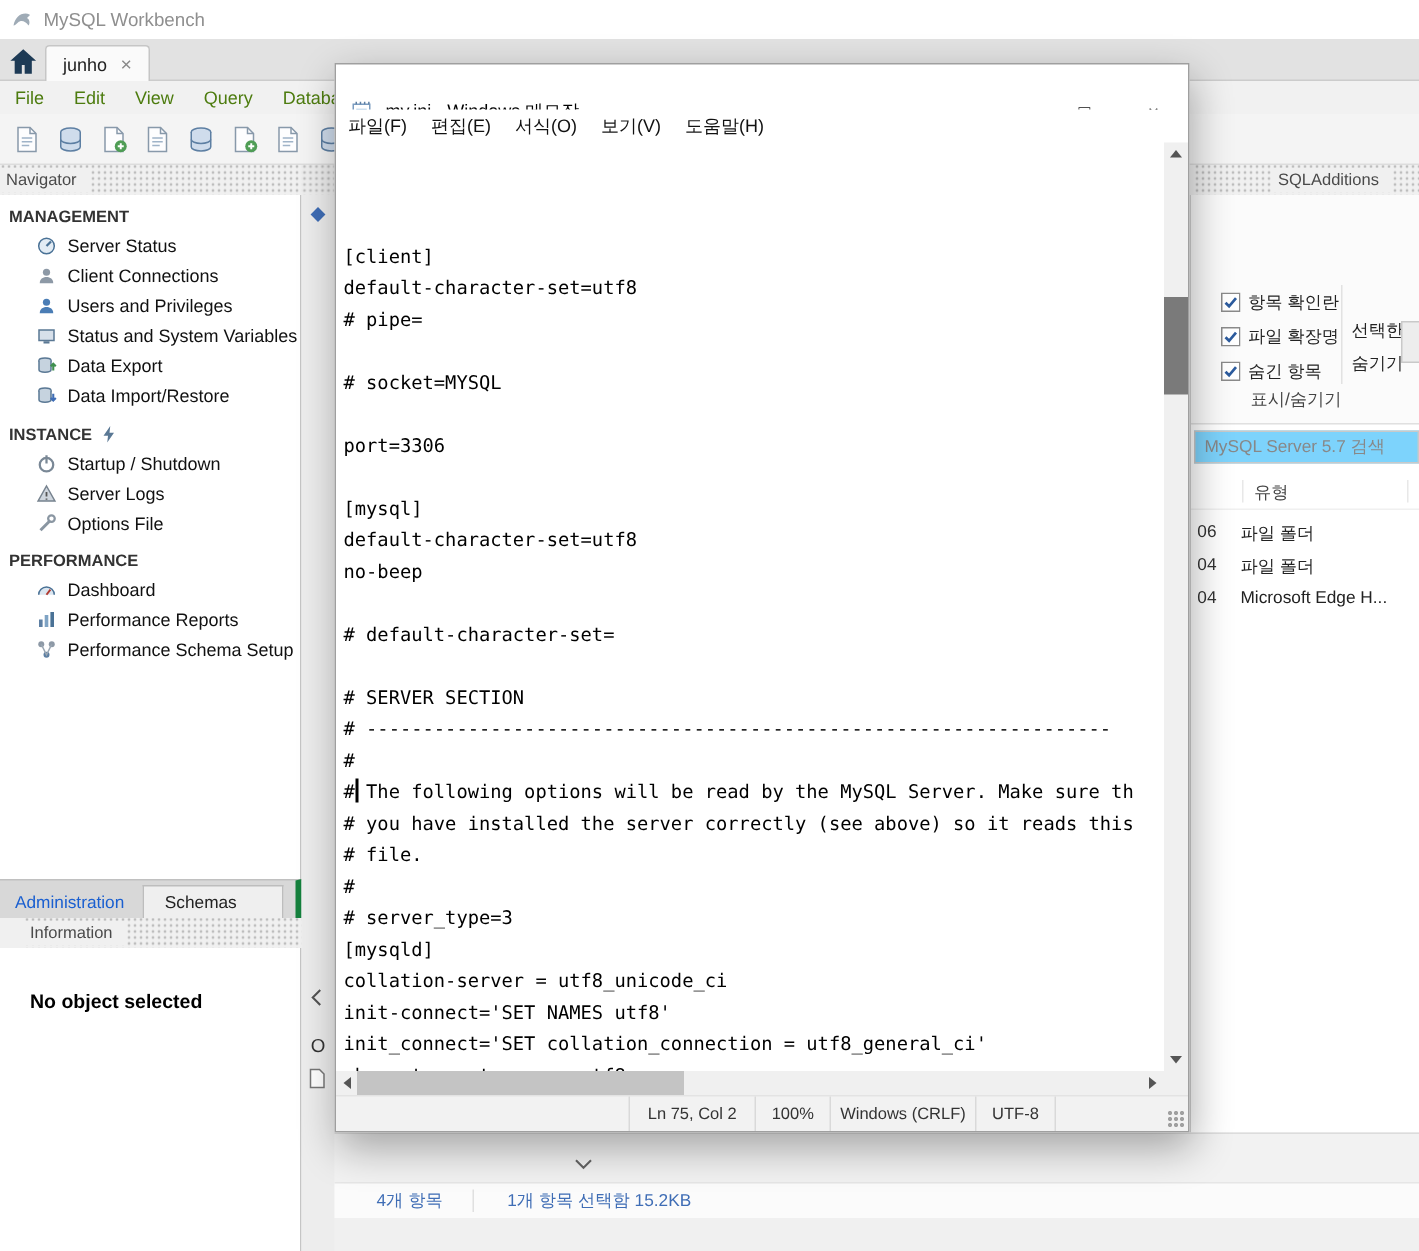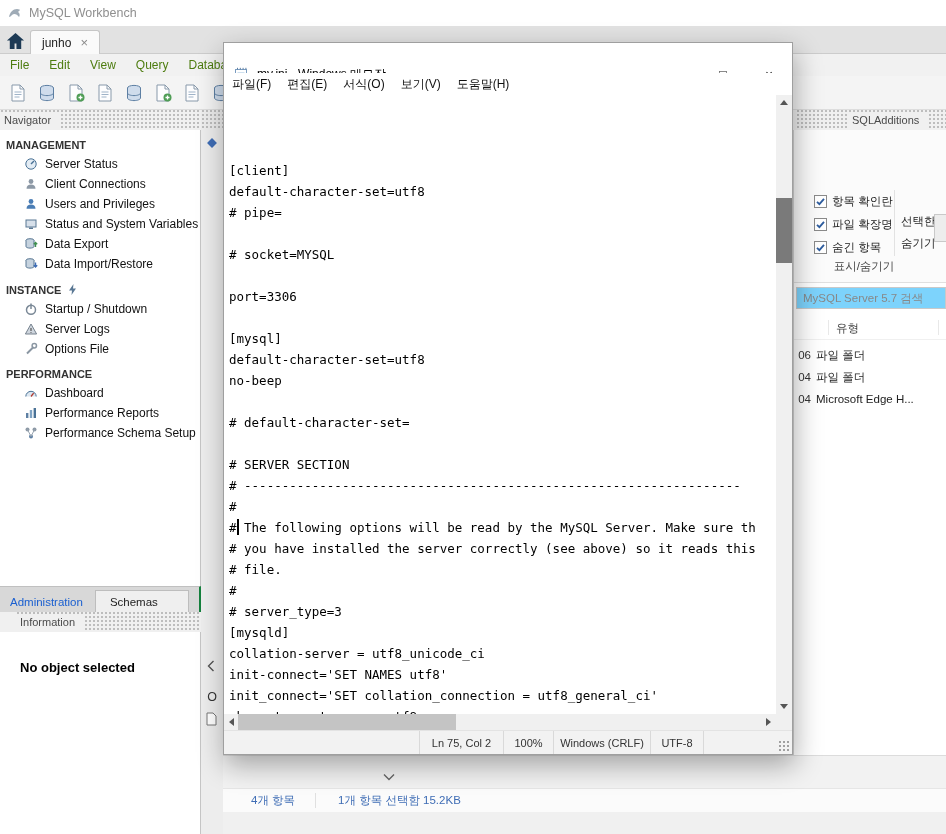--- a/index.html
+++ b/index.html
@@ -32,21 +32,21 @@
   #info-header { left:16px; top:612px; width:201px;text-decoration:underline; }
   #sqladd-header { left:796px; top:110px; width:150px; }
   #sqladd-header .dh-label { left:52px; }
 
   .nav-panel { left:0; top:130px; width:201px; height:456px; background:#ffffff; border-right:1px solid #c5c5c5; overflow:hidden; }
   .nav-sec-label { margin:9px 0 3px; padding-left:6px; font-size:11px; font-weight:bold; color:#333; display:flex; align-items:center; gap:5px; }
   .nav-item { height:20px; display:flex; align-items:center; gap:7px; padding-left:24px; font-size:12px; color:#111; white-space:nowrap; cursor:default; }
   .nav-ic { width:14px; height:14px; flex:0 0 14px; display:flex; }
   .sec-icon { width:13px; height:13px; display:flex; }
 
-  .wb-bottomtabs { left:0; top:586px; width:201px; height:26px; background:#d8d8d8; border-top:1px solid #c0c0c0; border-right:2px solid #15803d; display:flex; align-items:flex-end; }
+  .wb-bottomtabs { left:0; top:586px; width:201px; height:26px; background:#d8d8d8; border-top:1px solid #c0c0c0; border-right:4px solid #15803d; display:flex; align-items:flex-end; }
   .admin-tab { padding:5px 10px 4px; font-size:11.5px; color:#1a5fd0; }
   .schemas-tab { padding:5px 30px 4px 14px; font-size:11.5px; color:#222; background:#efefef; border:1px solid #bdbdbd; border-bottom:none; margin-left:2px; }
 
   .info-panel { left:0; top:632px; width:201px; height:202px; background:#ffffff; border-right:1px solid #c5c5c5; }
   .no-object { margin:28px 0 0 20px; font-size:13px; font-weight:bold; color:#000; }
 
   .side-strip { left:201px; top:110px; width:22px; height:724px; background:#ededed; }
   .strip-dots { position:absolute; left:0; top:0; width:22px; height:20px; background-image:radial-gradient(circle, #bdbdbd 0.9px, rgba(0,0,0,0) 1.1px); background-size:4px 4px; background-position:0 3px; }
   .strip-diamond { position:absolute; left:4px; top:26px; }
   .strip-chevron { position:absolute; left:6px; top:548px; }
@@ -63,21 +63,21 @@
   #exp-hide-sel { position:absolute; left:107px; top:80px; font-size:11.5px; color:#222; line-height:22px; white-space:nowrap; }
   .exp-cuticon { position:absolute; right:-2px; top:84px; width:14px; height:28px; background:#ededed; border:1px solid #c9c9c9; }
   .exp-group-label { position:absolute; left:18px; top:129px; width:104px; text-align:center; font-size:11.5px; color:#444; white-space:nowrap; }
   .exp-search { position:absolute; left:2px; top:157px; width:150px; height:22px; border:1px solid #c9c9c9; background:#7dd3fc; font-size:11.5px; color:#333; padding:0 6px; outline:none; font-family:"Liberation Sans",sans-serif; }
   .exp-search::placeholder { color:#888; }
   .exp-colheader { position:absolute; left:0; top:186px; width:153px; height:24px; font-size:11.5px; color:#444; padding:5px 0 0 42px; border-bottom:1px solid #f0f0f0; }
   .exp-colheader::before { content:""; position:absolute; left:34px; top:4px; bottom:4px; width:1px; background:#e8e8e8; }
   .exp-colheader::after { content:""; position:absolute; right:8px; top:4px; bottom:4px; width:1px; background:#e8e8e8; }
   #exp-rows { position:absolute; left:0; top:214px; width:153px; }
   .exp-row { height:22px; display:flex; align-items:center; font-size:11.5px; color:#222; white-space:nowrap; }
-  .exp-time { width:17px; text-align:right; margin-right:5px; color:#333; flex:0 0 17px; }
+  .exp-time { width:17px; text-align:right; margin-right:16px; color:#333; flex:0 0 17px; }
   .exp-row.sel { background:#9eafc6; color:#101010; }
 
   .exp-bottom { left:223px; top:755px; width:723px; height:79px; }
   .exp-b-top { height:33px; background:#f2f2f2; border-top:1px solid #dcdcdc; position:relative; }
   .exp-chevron { position:absolute; left:160px; top:11px; }
   .exp-statusbar { height:24px; background:#fbfbfb; border-top:1px solid #e6e6e6; display:flex; align-items:center; font-size:11.5px; color:#3f6db5; }
   .exp-count { margin-left:28px; }
   .exp-sel { margin-left:20px; padding-left:22px; border-left:1px solid #e0e0e0; }
   .exp-b-bottom { height:22px; background:#f0f0f0; }
 

